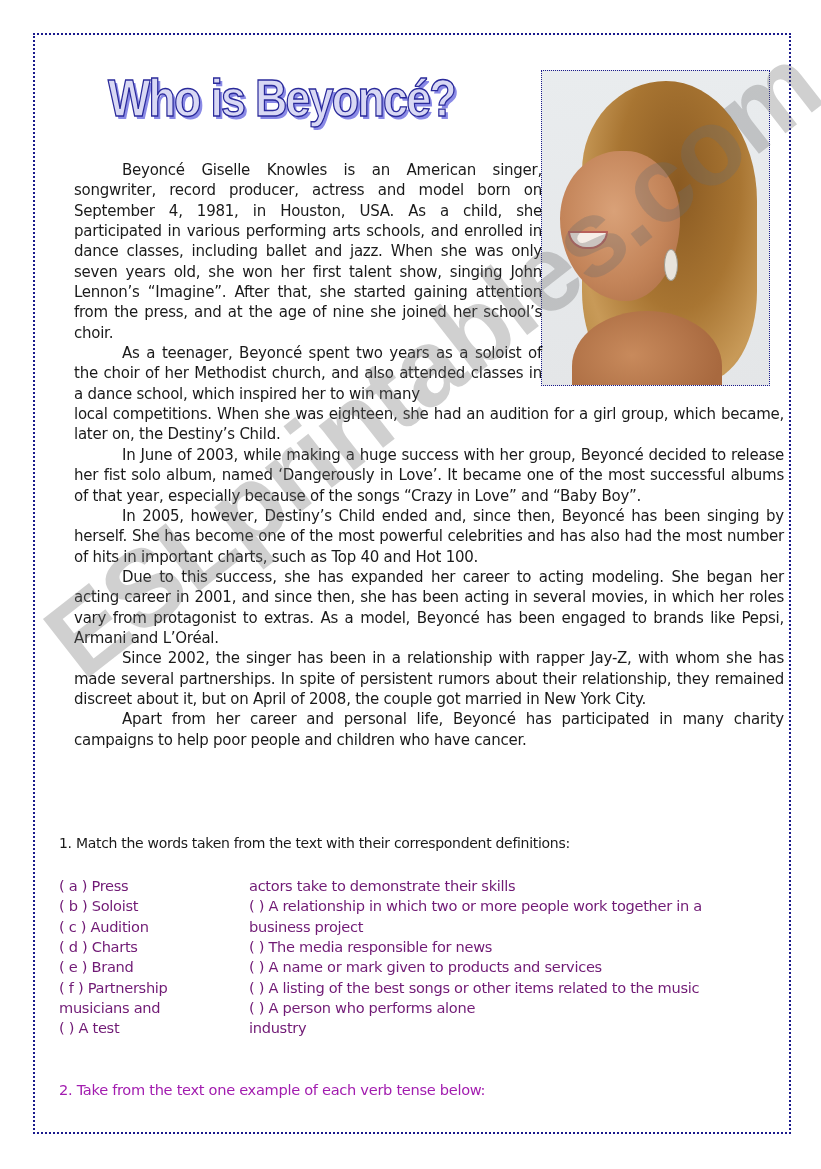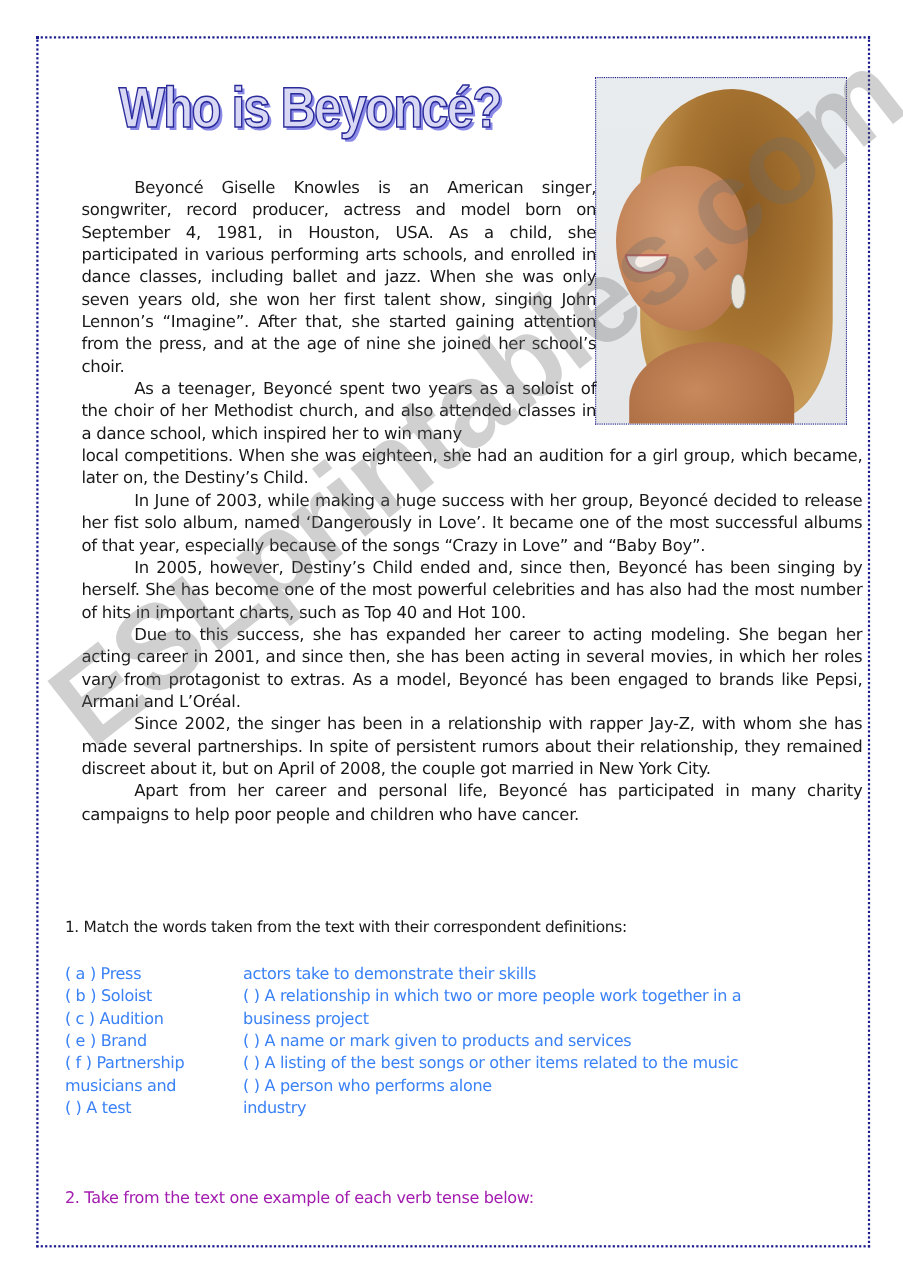--- a/index.html
+++ b/index.html
@@ -47,24 +47,24 @@
     }
     .text {
       position: absolute; left: 74px; width: 710px;
       font-family: "DejaVu Sans", sans-serif; font-size: 15px; line-height: 20.35px;
       color: #1a1a1a; text-align: justify; letter-spacing: -0.25px;
     }
     .text p { margin: 0; text-indent: 48px; }
     .text .narrow { width: 468px; }
     .text .ital { }
     .q1 { position: absolute; left: 59px; top: 835px; font-family: "DejaVu Sans", sans-serif; font-size: 14px; color: #1a1a1a; letter-spacing: -0.3px; }
-    .match { position: absolute; left: 59px; top: 876px; width: 720px; font-family: "DejaVu Sans", sans-serif; font-size: 14.6px; line-height: 20.35px; color: #3b82f6; letter-spacing: -0.3px; }
+    .match { position: absolute; left: 59px; top: 876px; width: 720px; font-family: "DejaVu Sans", sans-serif; font-size: 14.6px; line-height: 20.35px; color: #701a75; letter-spacing: -0.3px; }
     .match .row { display: flex; height: 20.35px; }
     .match .word { width: 162px; white-space: nowrap; }
-    .match .def { flex: 1; white-space: nowrap; }
+    .match .def { flex: 1; white-space: nowrap; margin-left: 28px; }
     .q2 { position: absolute; left: 59px; top: 1081px; font-family: "DejaVu Sans", sans-serif; font-size: 14.6px; color: #a21caf; letter-spacing: -0.3px; }
     .watermark {
       position: absolute; left: 60px; top: 590px; width: 900px;
       font-family: "Liberation Sans", sans-serif; font-size: 108px; font-weight: bold;
       color: rgba(110,110,110,0.32); transform: rotate(-38deg); transform-origin: left center;
       white-space: nowrap; pointer-events: none; letter-spacing: -2px;
     }
   </style>
 </head>
 <body>
@@ -101,20 +101,24 @@
     </div>
   <div class="row">
       <span class="word">( b ) Soloist</span>
       <span class="def">(    ) A relationship in which two or more people work together in a</span>
     </div>
   <div class="row">
       <span class="word">( c ) Audition</span>
       <span class="def">business project</span>
     </div>
   <div class="row">
+      <span class="word">( d ) Charts</span>
+      <span class="def">(    ) The media responsible for news</span>
+    </div>
+  <div class="row">
       <span class="word">( e ) Brand</span>
       <span class="def">(    ) A name or mark given to products and services</span>
     </div>
   <div class="row">
       <span class="word">( f ) Partnership</span>
       <span class="def">(    ) A listing of the best songs or other items related to the music</span>
     </div>
   <div class="row">
       <span class="word">musicians and</span>
       <span class="def">(    ) A person who performs alone</span>

